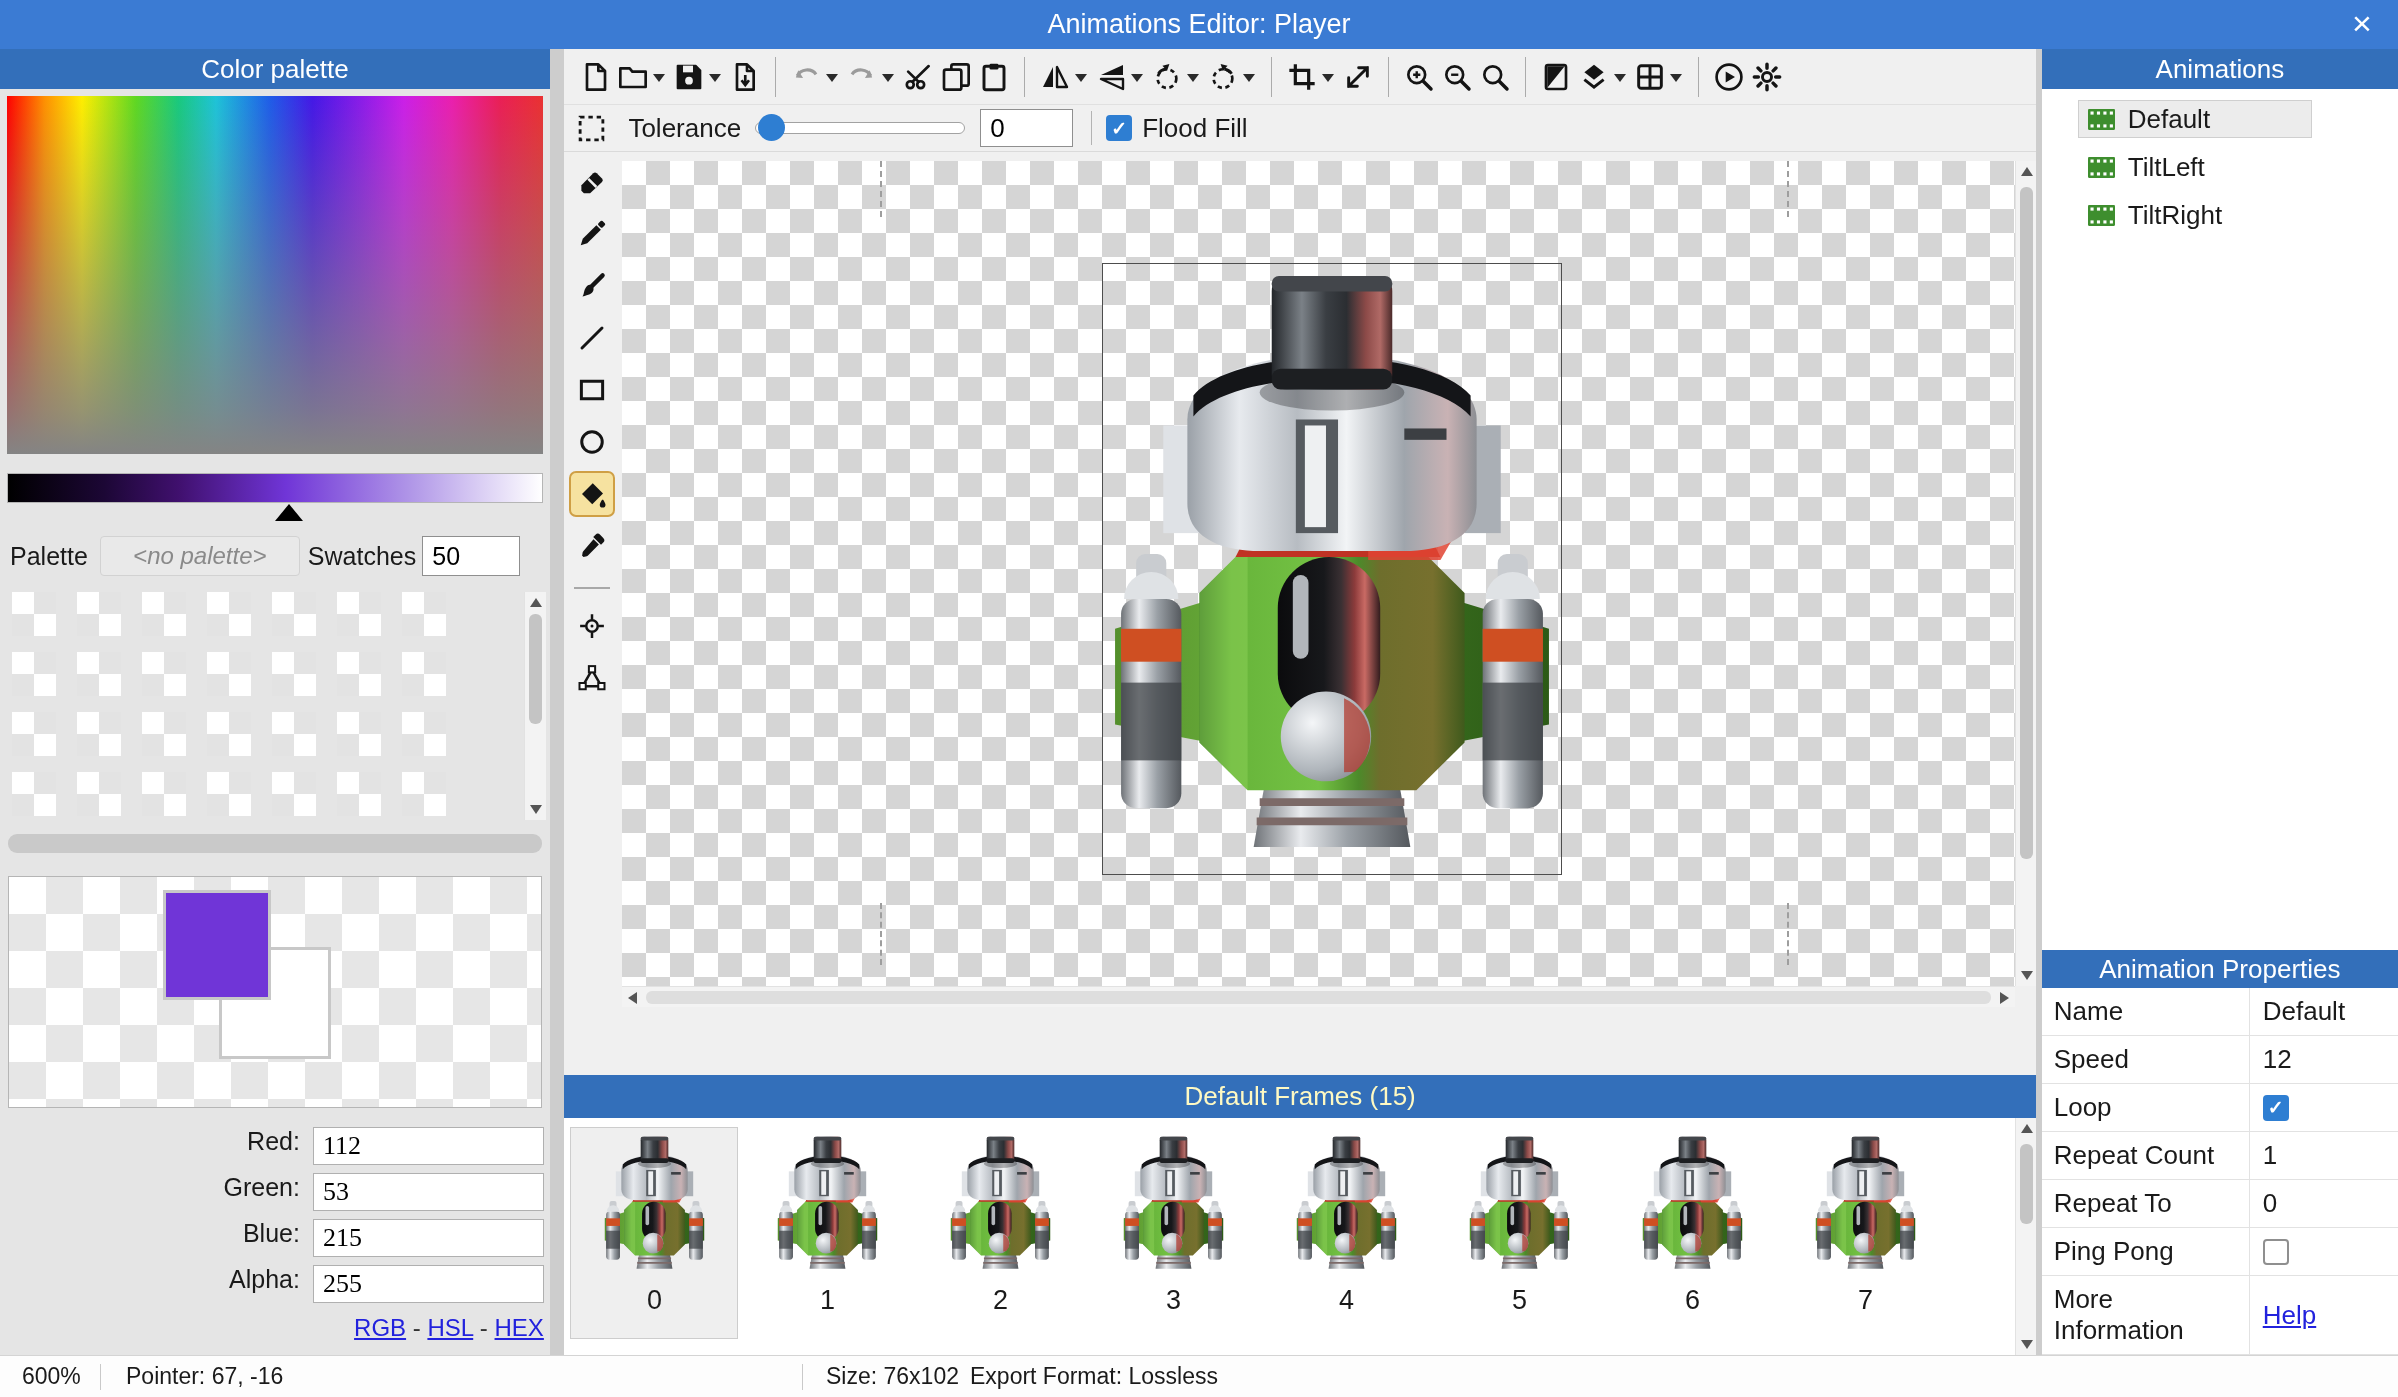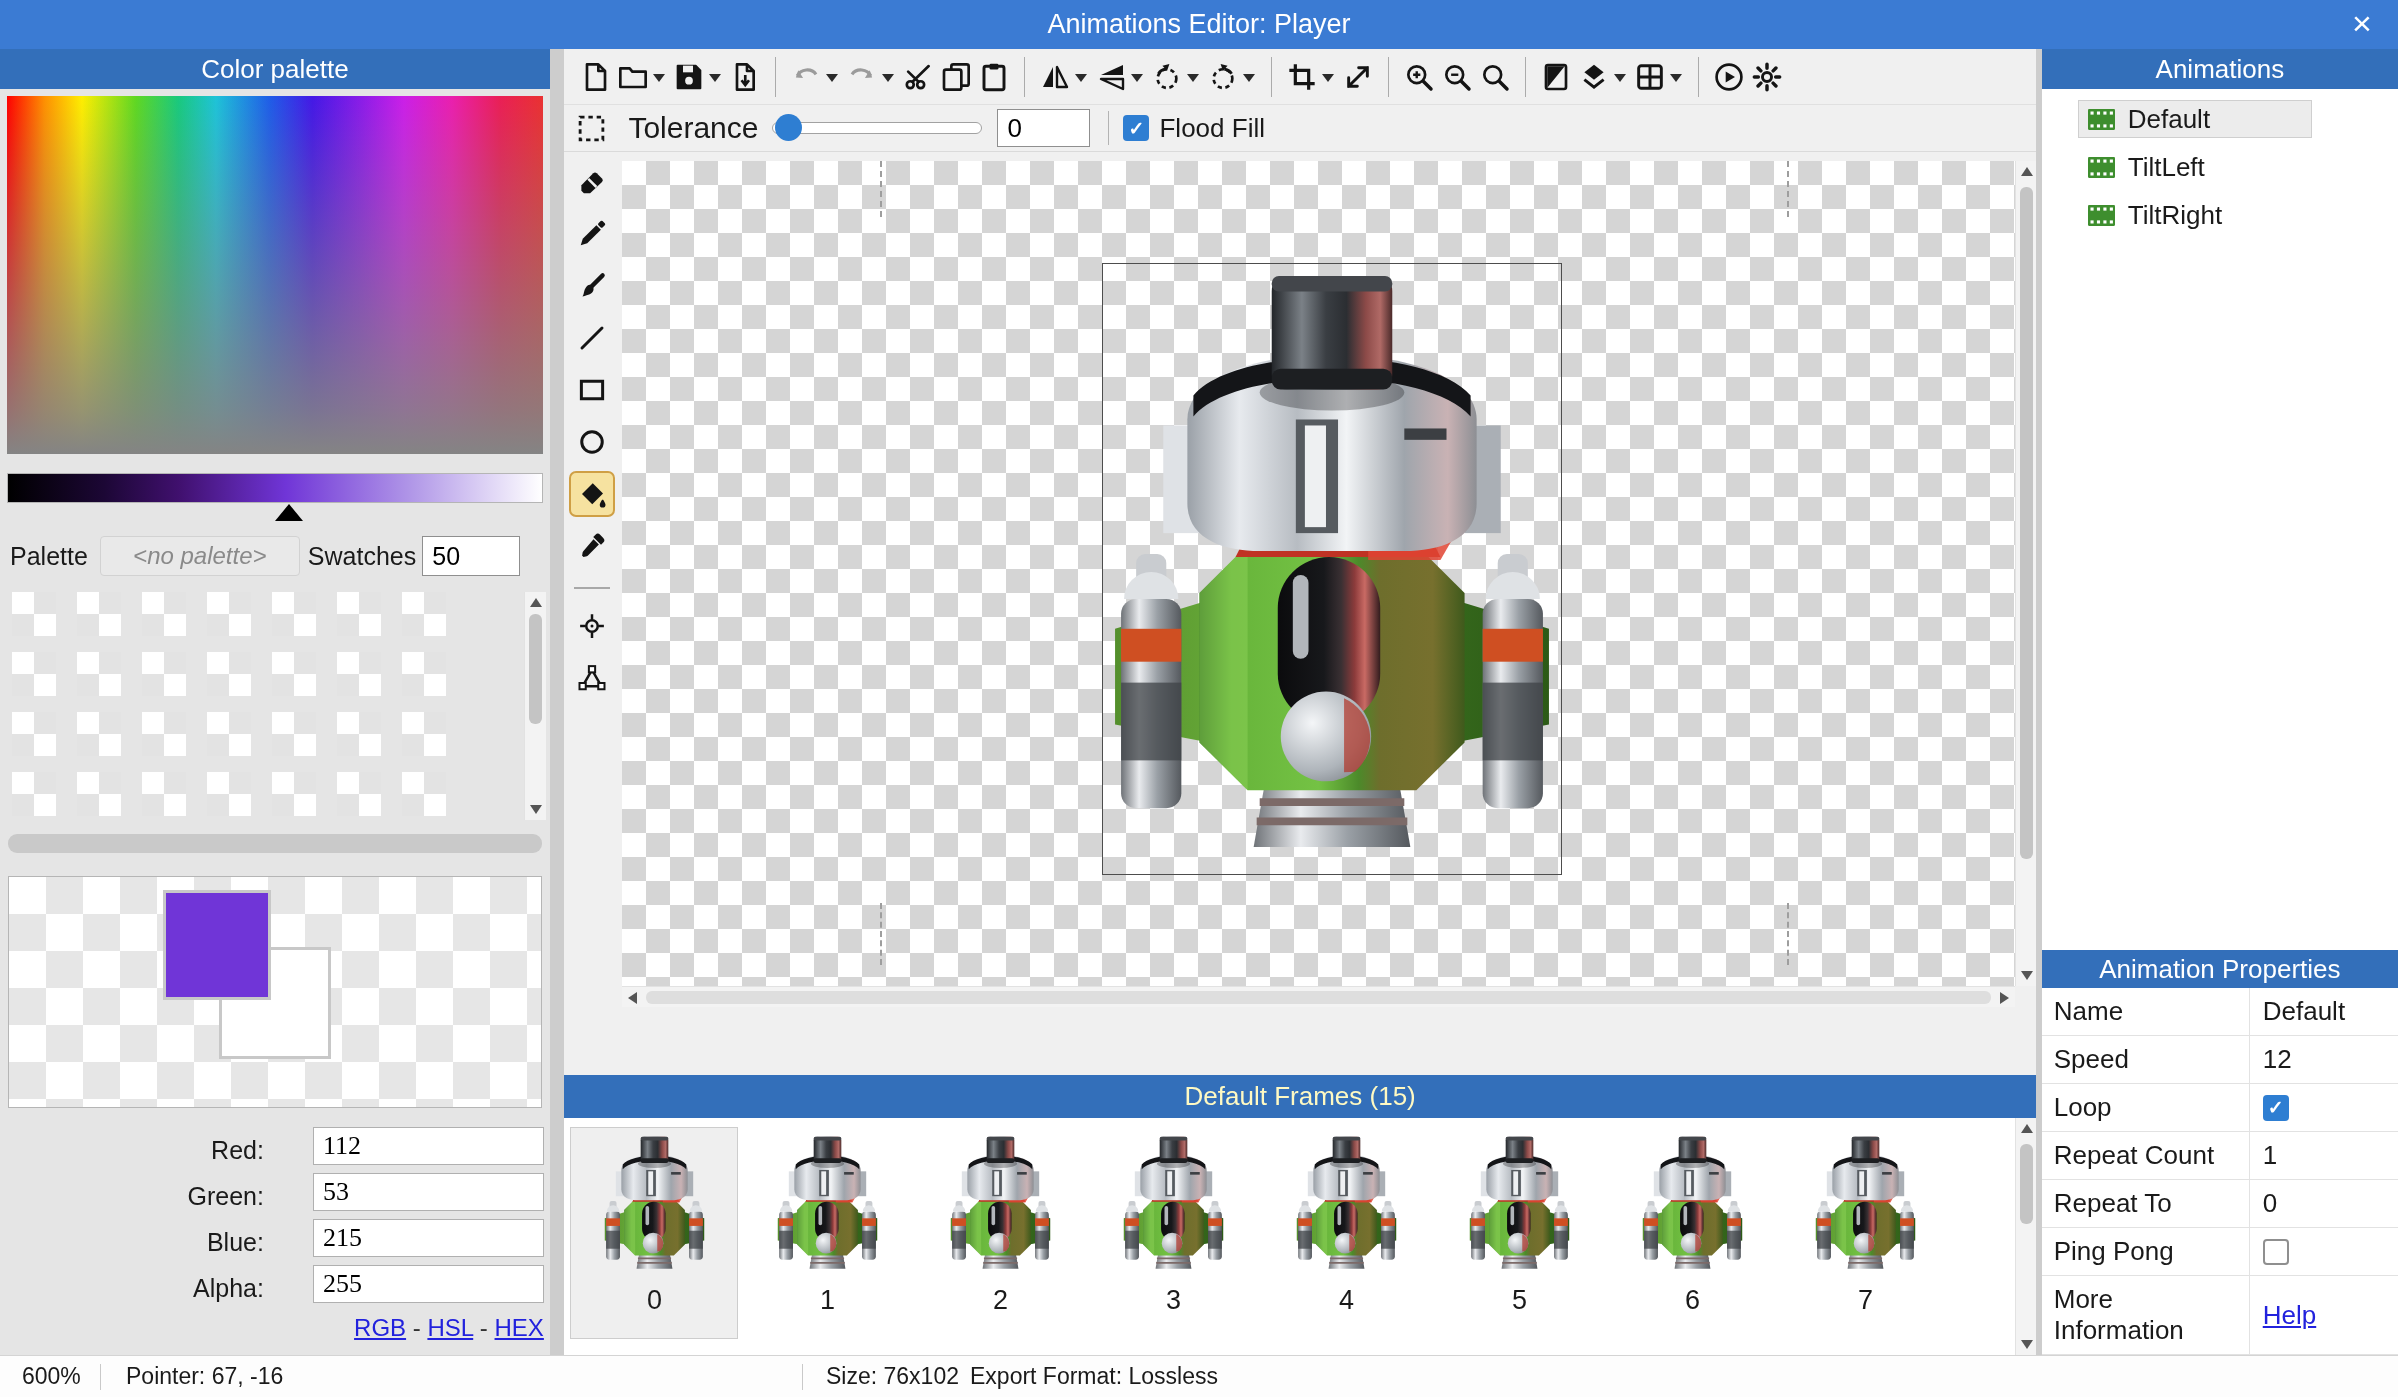--- a/index.html
+++ b/index.html
@@ -45,41 +45,41 @@
     column-gap:21px; row-gap:16px; }
   .swatch { width:44px; height:44px;
     background:conic-gradient(#e3e3e3 25%,#fff 0 50%,#e3e3e3 0 75%,#fff 0); background-size:44px 44px; }
   .hstrip { margin:14px 8px 0 8px; height:19px; background:#c9c9c9; border-radius:9px; }
   .preview-box { position:relative; margin:23px 8px 0 8px; height:232px; border:1px solid #b5b5b5;
     background:conic-gradient(#e6e6e6 25%,#fff 0 50%,#e6e6e6 0 75%,#fff 0); background-size:74px 74px; }
   .color-sq { position:absolute; border:3px solid #c8c8c8; }
   .sec-sq { left:210px; top:70px; width:112px; height:112px; background:var(--secondary,#fff); }
   .pri-sq { left:154px; top:13px; width:108px; height:110px; background:var(--primary,#7035d7); }
   .rgb-fields { margin-top:19px; }
-  .rgb-row { display:flex; justify-content:flex-end; align-items:flex-end; padding-right:6px; margin-bottom:8px;gap:36px; }
+  .rgb-row { display:flex; justify-content:flex-end; align-items:flex-start; padding-right:6px; margin-bottom:8px; }
   .rgb-row label { font-size:25px; margin-right:13px; }
   .rgb-row input { width:231px; height:38px; border:1px solid #b0b0b0; font-size:26px; padding-left:9px; font-family:Liberation Serif, serif; }
   .mode-links { text-align:right; padding-right:6px; margin-top:3px; font-size:24px; }
   .mode-links a { color:#2222dd; text-decoration:underline; }
   .mode-links .dash { color:#333; }
 
   
   .center { width:1520px; background:#f0f0f0; display:flex; flex-direction:column; }
   .toolbar { height:56px; flex:0 0 56px; display:flex; align-items:center; padding-left:12px;
     border-bottom:1px solid #e0e0e0; }
   .tb-btn { height:46px; display:flex; align-items:center; padding:0 3px; color:#141414; }
   .tb-btn.disabled { color:#9b9b9b; }
   .tb-btn svg { width:32px; height:32px; }
   .caret { width:0; height:0; border-left:6px solid transparent; border-right:6px solid transparent;
     border-top:8px solid #2a2a2a; margin:2px 2px 0 4px; }
   .tb-divider { width:1px; height:40px; background:#ababab; margin:0 11px; }
   .optionsbar { height:47px; flex:0 0 47px; display:flex; align-items:center; border-bottom:1px solid #dadada; }
   .marquee-cell { width:55px; display:flex; justify-content:center; color:#141414; }
   .marquee-cell svg { width:31px; height:31px; }
-  .opt-label { font-size:30px; margin-left:9px; }
+  .opt-label { font-size:26px; margin-left:9px; }
   .slider { position:relative; width:210px; height:12px; border:1px solid #a2a2a2; border-radius:6px;
     background:#fff; margin-left:14px; }
   .slider .knob { position:absolute; left:2px; top:-9px; width:27px; height:27px; border-radius:50%;
     background:var(--accent,#2e7ed2); }
   .tol-input { width:93px; height:38px; margin-left:15px; border:1px solid #8f8f8f; font-size:26px;
     padding-left:9px; font-family:inherit; }
   .opt-divider { width:1px; height:34px; background:#b3b3b3; margin:0 14px 0 18px; }
   .cb { width:26px; height:26px; border-radius:4px; display:flex; align-items:center; justify-content:center; }
   .cb.on { background:var(--accent,#2e7ed2); color:#fff; font-size:19px; font-weight:bold; }
   .cb.off { background:#fff; border:2px solid #8f8f8f; }

